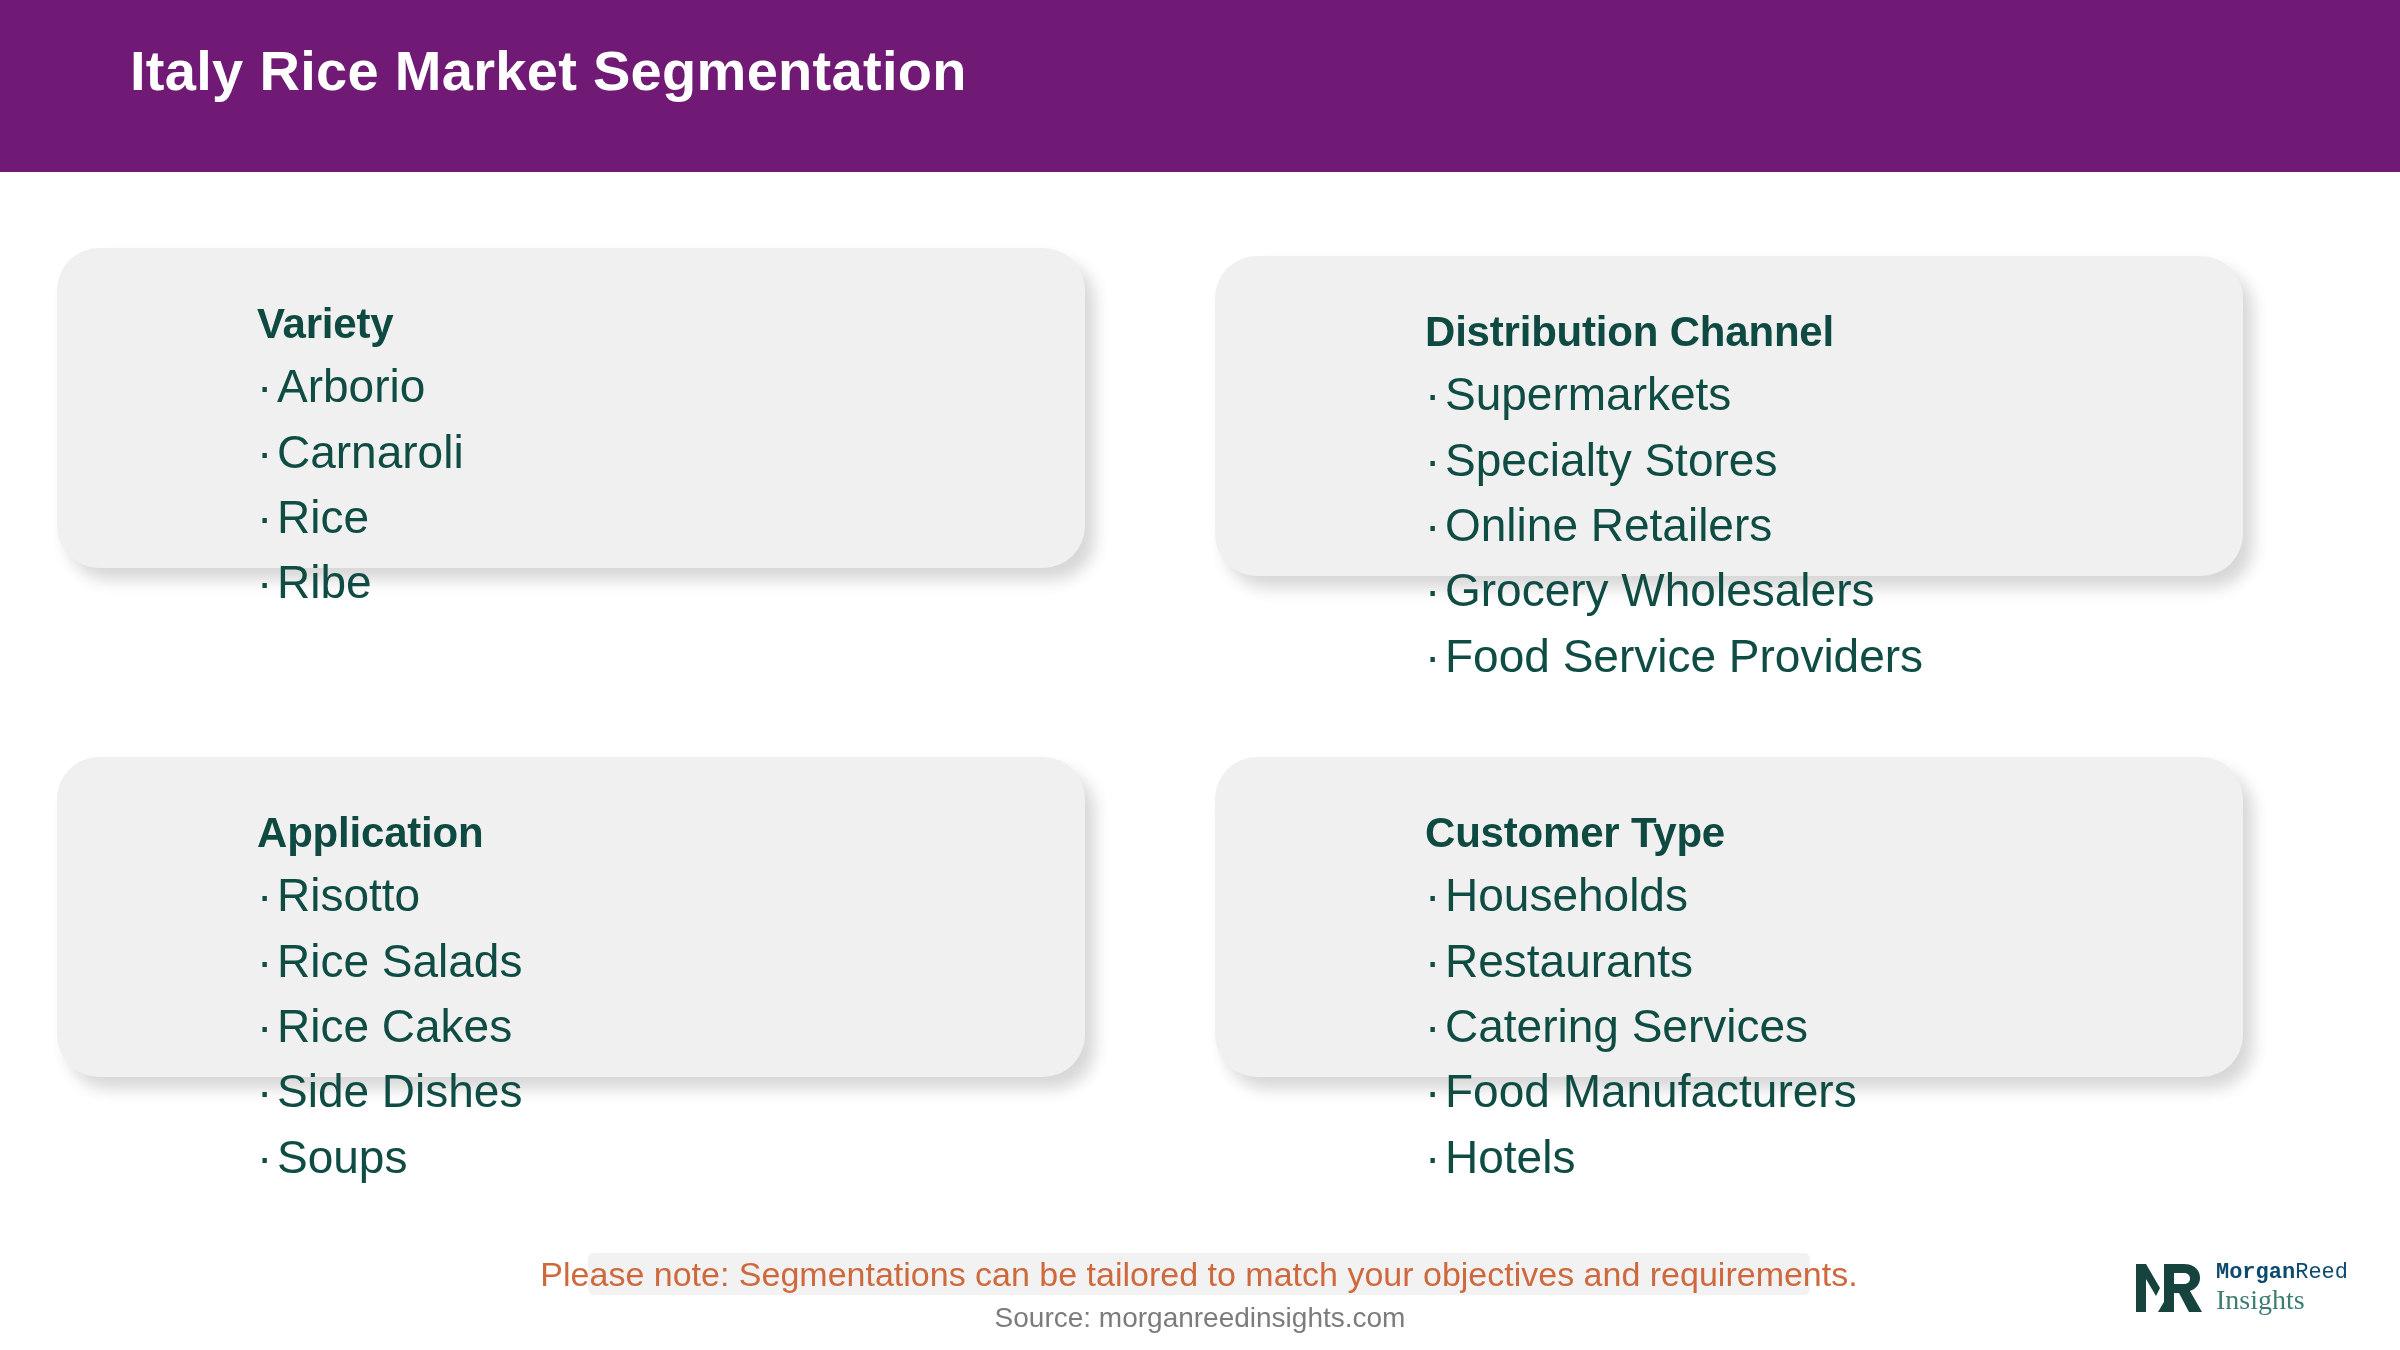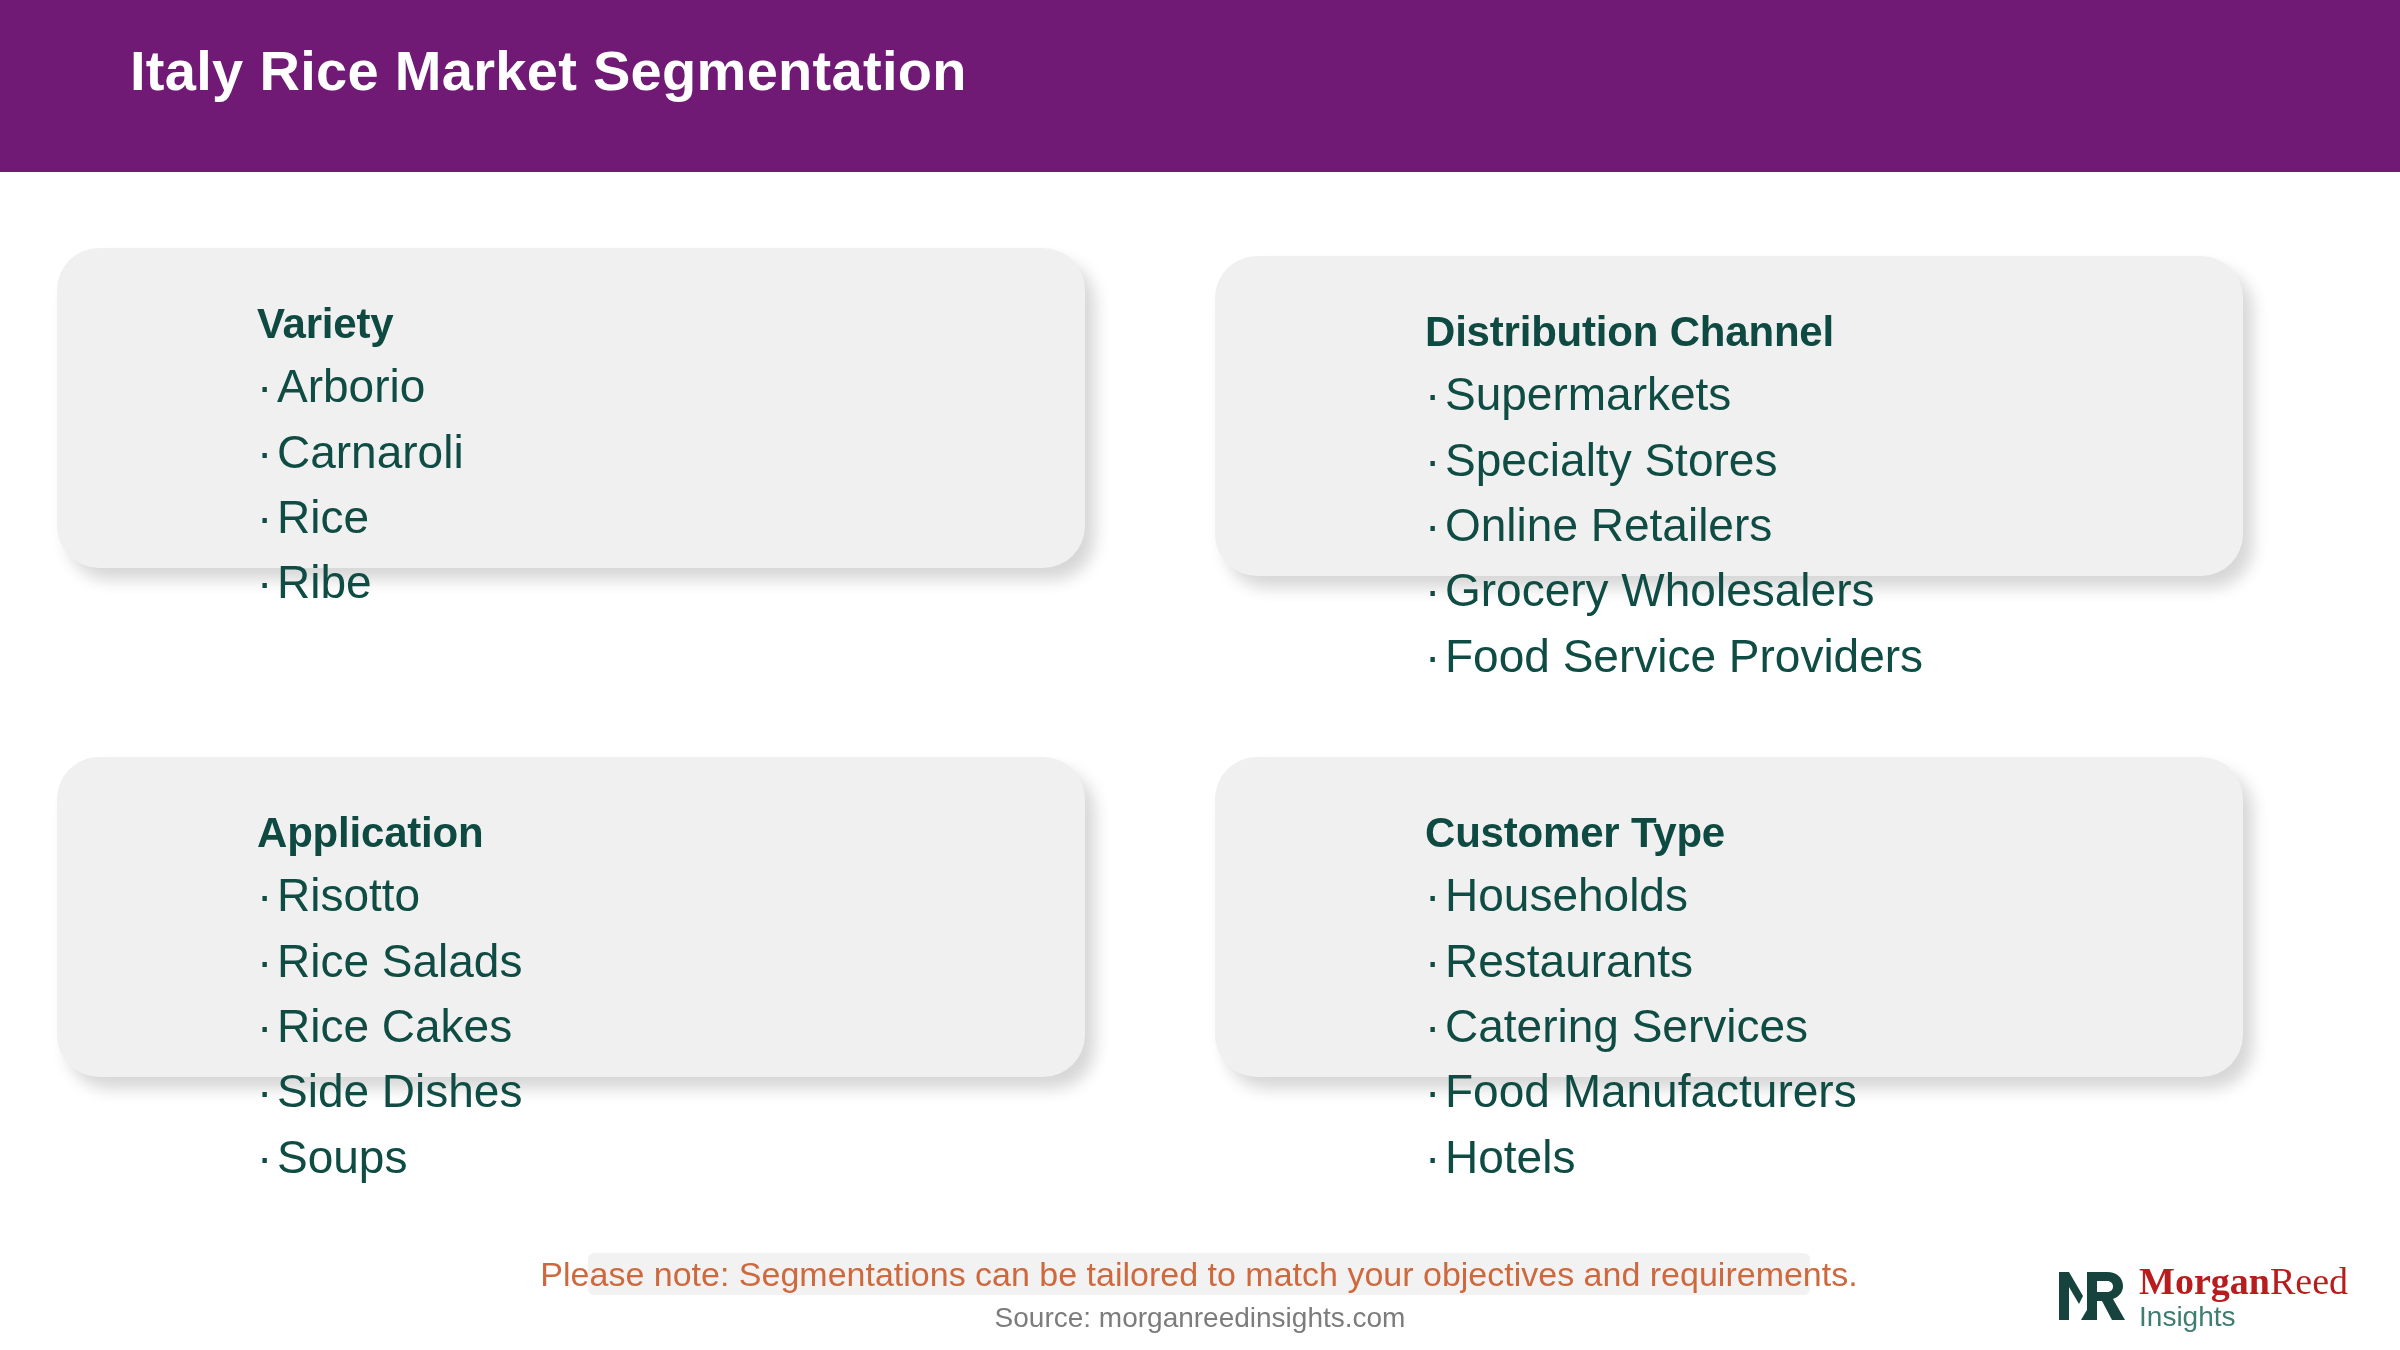--- a/index.html
+++ b/index.html
@@ -128,29 +128,29 @@
     width: 70px;
     height: 52px;
     flex: none;
   }
   .logo-words {
     display: flex;
     flex-direction: column;
     line-height: 1.04;
   }
   .logo-line1 {
-    font-family: Liberation Serif, serif;
-    font-size: 38px;
-    color: #b91c1c;
+    font-family: Liberation Mono, monospace;
+    font-size: 22px;
+    color: #0c4a6e;
     white-space: nowrap;
   }
   .logo-line1 b { font-weight: bold; }
   .logo-line1 span.reed { font-weight: normal; }
   .logo-line2 {
-    font-family: Liberation Sans, sans-serif;
+    font-family: Liberation Serif, serif;
     font-size: 28px;
     color: #3E7D72;
     white-space: nowrap;
   }
 </style>
 </head>
 <body>
 
 <div class="header">
   <div class="header-title">Italy Rice Market Segmentation</div>

